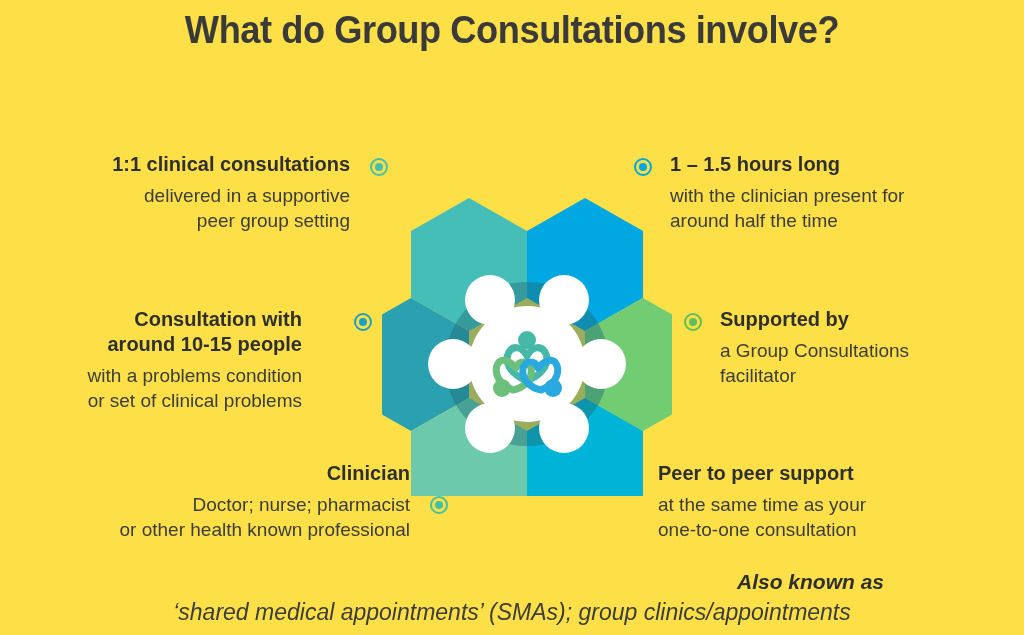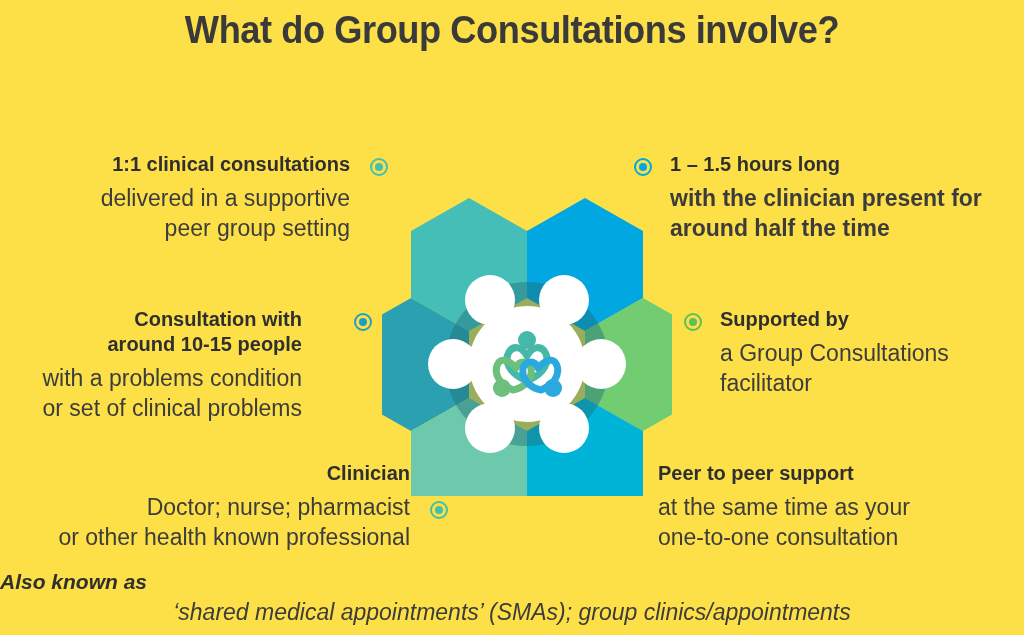--- a/index.html
+++ b/index.html
@@ -48,22 +48,22 @@
     display:block;
     font-weight:bold;
     font-size:20px;
     line-height:25px;
     color:#2f2f2f;
     white-space:nowrap;
   }
   .c-head.wrap { white-space:normal; }
   .c-body {
     display:block;
-    font-size:23px;
-    line-height:30px;
+    font-size:19px;
+    line-height:25px;
     color:#3c3c3c;
     margin-top:6px;
   }
 
   
   .marker {
     width:18px; height:18px;
     border-radius:50%;
     border:2.5px solid currentColor;
     position:relative;
@@ -85,25 +85,26 @@
   
   #flower {
     position:absolute;
     left:382px; top:186px;
     width:290px; height:310px;
   }
   #flower svg { display:block; width:290px; height:310px; }
   .footer-head {
     position:absolute;
     top:570px; left:0; width:884px;
-    text-align:left;
+    text-align:right;
     font-size:21px;
     font-weight:bold;
     font-style:italic;
     color:#2f2f2f;
+    padding-left:7px;
   }
   .footer-sub {
     position:absolute;
     top:599px; left:0; width:1024px;
     text-align:center;
     font-size:23px;
     font-style:italic;
     color:#3c3c3c;
   }
 </style>
@@ -139,21 +140,21 @@
       <span class="c-body" style="white-space:pre-line;">Doctor; nurse; pharmacist
 or other health known professional</span>
     </div>
     <div class="marker" style="color:#45bfa8;"></div>
   </div>
 
   <div class="callout right" style="left:634px; top:152px; width:390px;">
     <div class="marker" style="color:#00a7e1;"></div>
     <div class="callout-text">
       <span class="c-head">1 – 1.5 hours long</span>
-      <span class="c-body" style="white-space:pre-line;font-weight:bold;">with the clinician present for
+      <span class="c-body" style="white-space:pre-line;">with the clinician present for
 around half the time</span>
     </div>
   </div>
 
   <div class="callout right" style="left:684px; top:307px; width:340px;">
     <div class="marker" style="color:#5cbf5c;"></div>
     <div class="callout-text">
       <span class="c-head">Supported by</span>
       <span class="c-body" style="white-space:pre-line;">a Group Consultations
 facilitator</span>

